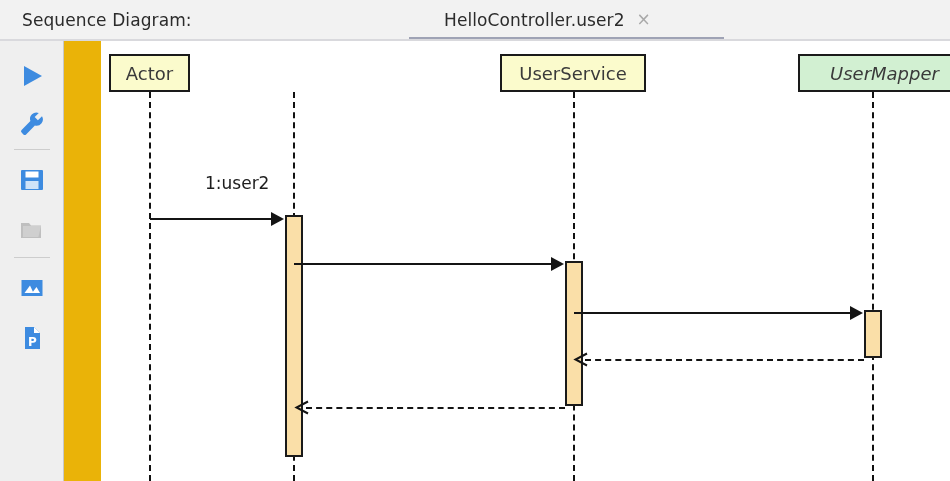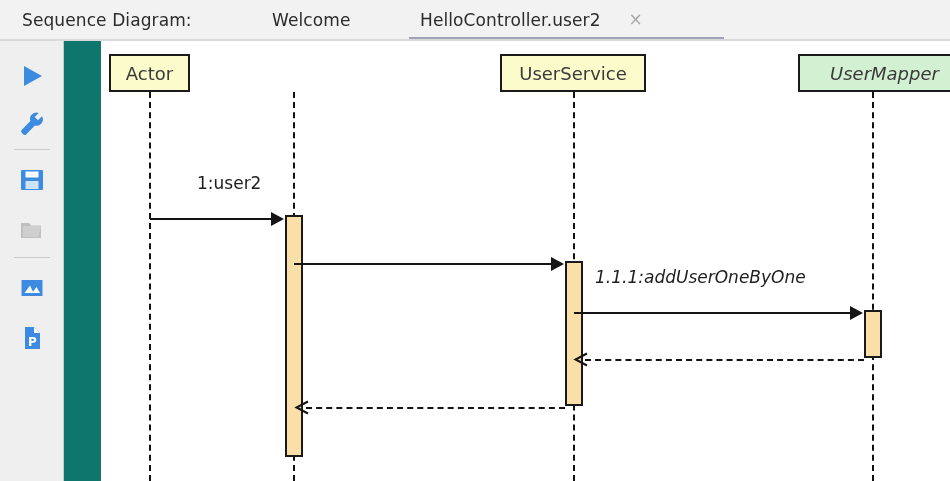--- a/index.html
+++ b/index.html
@@ -8,21 +8,21 @@
     background: #ffffff;
   }
   body {
     font-family: "DejaVu Sans", sans-serif;
   }
   #app {
     position: relative;
     width: 950px;
     height: 481px;
     overflow: hidden;
-    background: #0f766e;
+    background: #eab308;
   }
 
   
   .tabbar {
     position: absolute;
     left: 0; top: 0;
     width: 950px; height: 41px;
     background: #f2f2f2;
     box-sizing: border-box;
   }
@@ -38,21 +38,21 @@
     height: 39px;
     display: flex;
     align-items: center;
     white-space: nowrap;
     font-size: 17px;
     color: #2b2b2b;
     letter-spacing: 0.1px;
   }
   .tab-label-title { left: 22px; }
   .tab-welcome { left: 272px; }
-  .tab-active { left: 420px; gap: 16px; }
+  .tab-active { left: 444px; }
   .tab-active-bar {
     position: absolute;
     left: 409px; top: 37px;
     width: 315px; height: 4px;
     background: #9fa3b5;
   }
   .tab-close {
     margin-left: 12px;
     font-size: 17px;
     color: #a9a9a9;
@@ -155,23 +155,20 @@
 </head>
 <body>
 
 <div id="app">
 
   <div class="tabbar">
     <div class="tab tab-label-title">
       <span>Sequence Diagram:</span>
     </div>
 
-    <div class="tab tab-welcome">
-      <span>Welcome</span>
-    </div>
 
     <div class="tab tab-active">
       <span>HelloController.user2</span>
       <span class="tab-close">×</span>
     </div>
 
     <div class="tab-active-bar"></div>
     <div class="tabbar-underline"></div>
   </div>
 
@@ -242,28 +239,27 @@
     </div>
 
     <div class="node-box node-iface" style="left:697px; top:13px; width:173px; height:38px;">
       <span>UserMapper</span>
     </div>
 
     <div class="activation" style="left:184px; top:174px; height:242px;"></div>
     <div class="activation" style="left:464px; top:220px; height:145px;"></div>
     <div class="activation" style="left:763px; top:269px; height:48px;"></div>
 
-    <div class="msg-label" style="left:96px; top:132px;">1:user2</div>
+    <div class="msg-label" style="left:104px; top:132px;">1:user2</div>
     <div class="msg-line" style="left:49px; top:177px; width:122px;"></div>
     <div class="arrowhead-right" style="left:170px; top:171px;"></div>
 
     <div class="msg-line" style="left:193px; top:222px; width:258px;"></div>
     <div class="arrowhead-right" style="left:450px; top:216px;"></div>
 
-    <div class="msg-label msg-label-italic" style="left:494px; top:226px;">1.1.1:addUserOneByOne</div>
     <div class="msg-line" style="left:473px; top:271px; width:277px;"></div>
     <div class="arrowhead-right" style="left:749px; top:265px;"></div>
 
     <div class="msg-line-dashed" style="left:484px; top:318px; width:279px;"></div>
     <div class="arrowhead-left-open" style="left:472px; top:311px;">
       <svg width="16" height="16" viewBox="0 0 16 16" aria-hidden="true">
         <path d="M14 1.5 L2.5 7.5 L14 13.5" fill="none" stroke="#141414" stroke-width="2"></path>
       </svg>
     </div>
 

